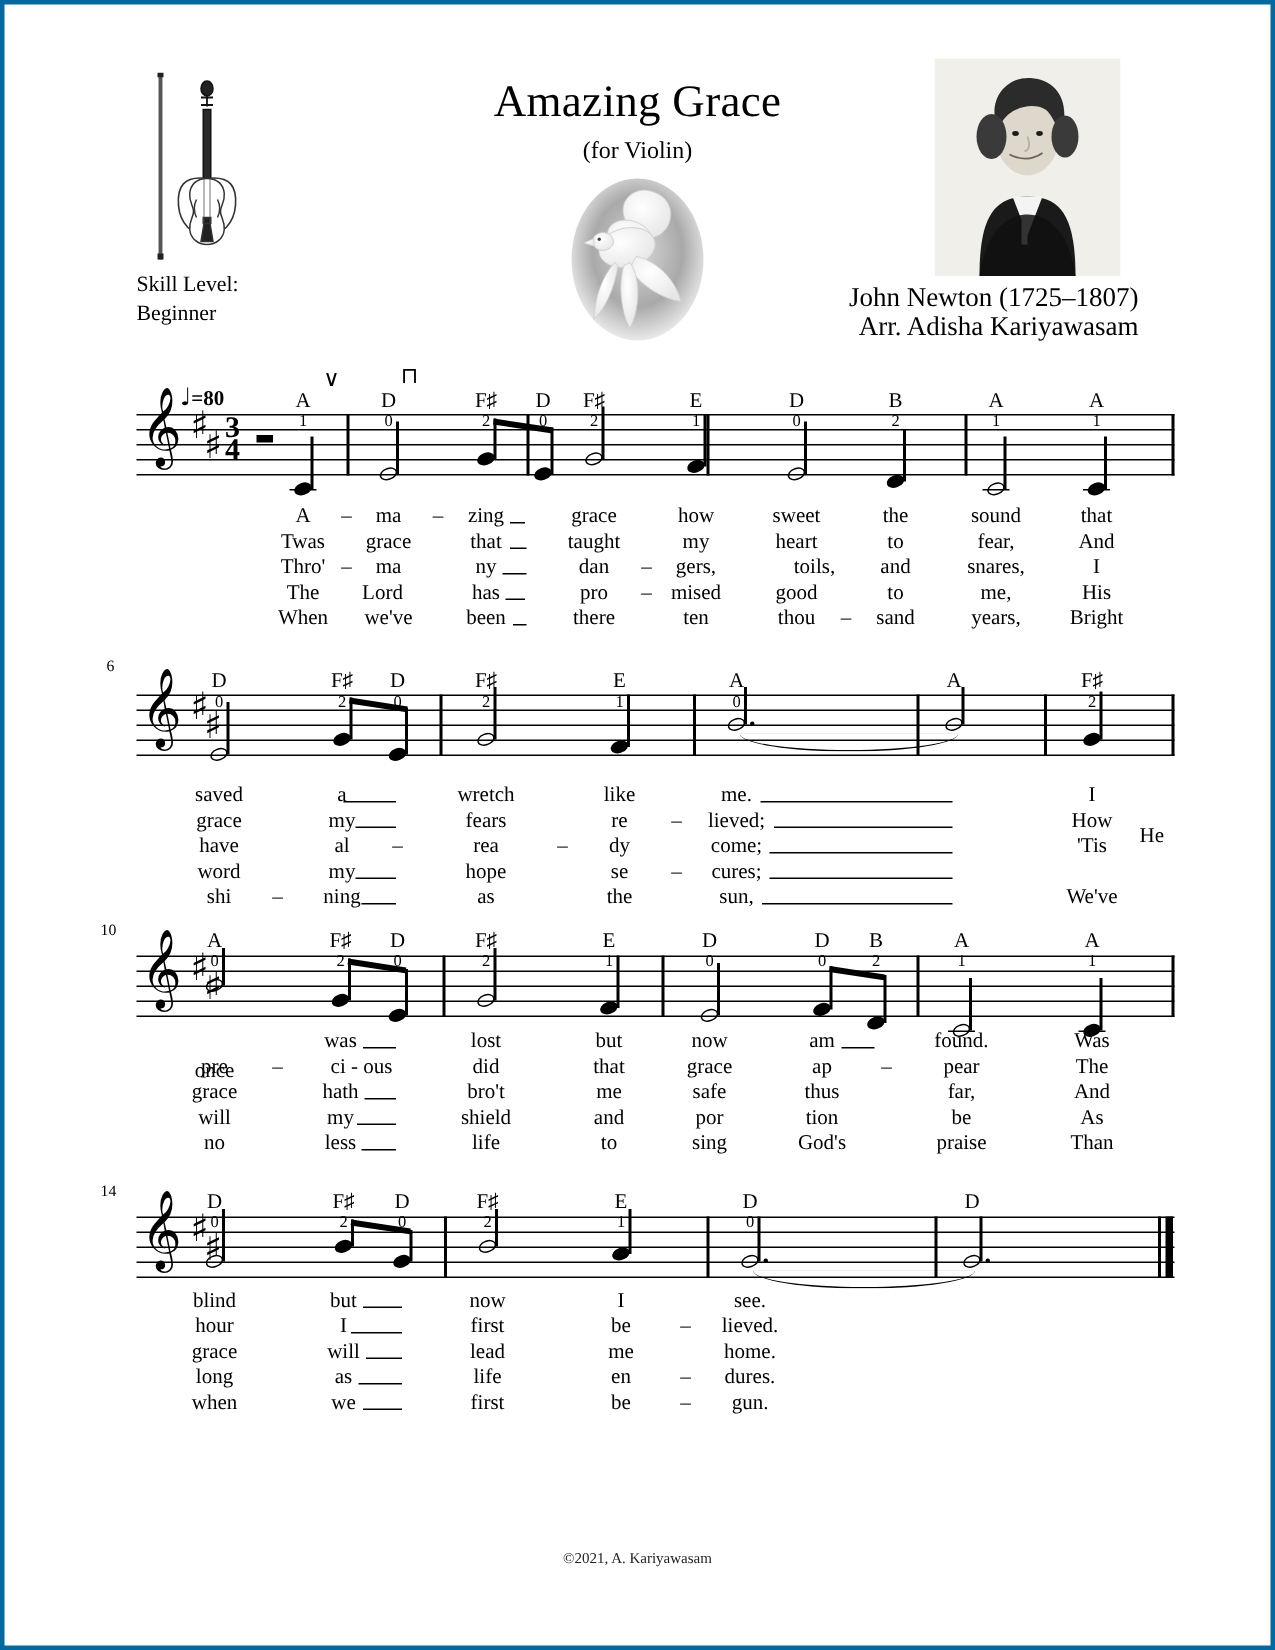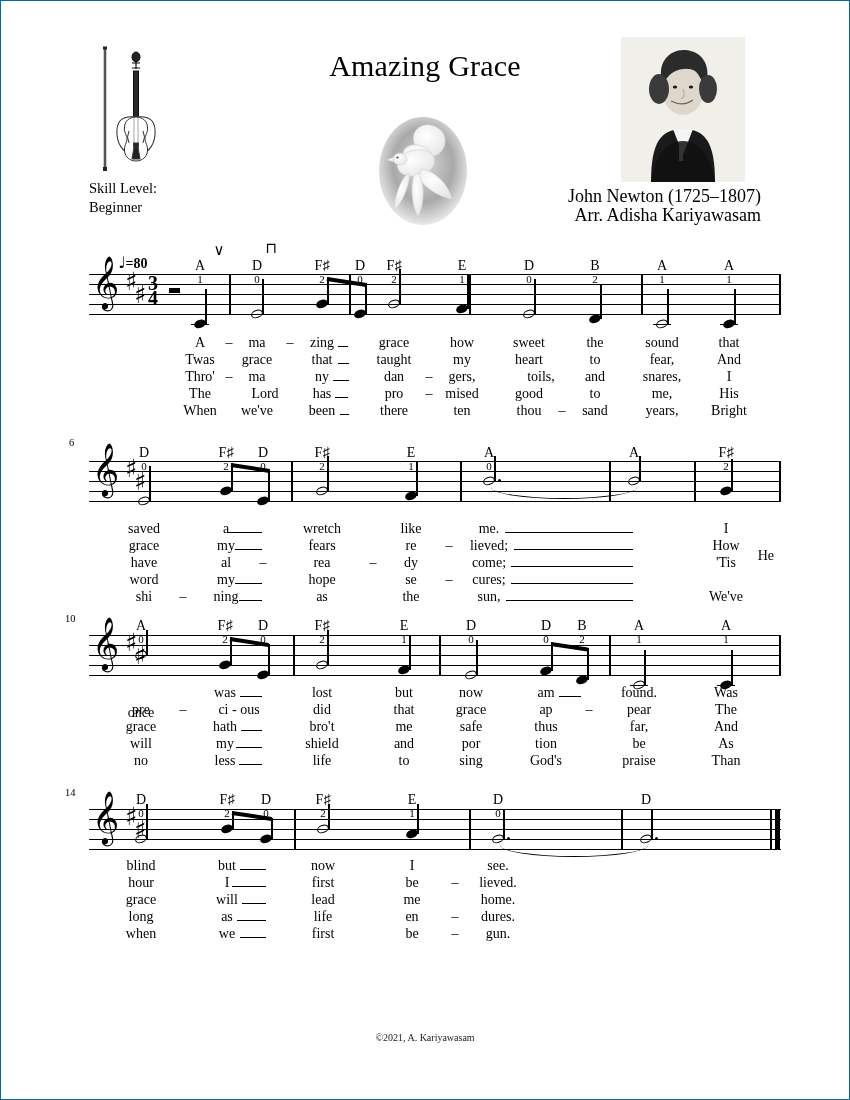--- a/index.html
+++ b/index.html
@@ -1,17 +1,17 @@
 <!DOCTYPE html>
 <html><head>
 <meta charset="utf-8">
 <style>
   html,body{margin:0;padding:0;background:#ffffff;}
   body{width:850px;height:1100px;font-family:"Liberation Serif",serif;color:#000;}
-  #page{position:relative;width:850px;height:1100px;background:#fff;box-sizing:border-box;border:1px solid #0369a1;overflow:hidden;}
+  #page{position:relative;width:850px;height:1100px;background:#fff;box-sizing:border-box;border:3px solid #0369a1;overflow:hidden;}
 
   
   .title{position:absolute;left:0;right:0;top:48px;text-align:center;font-size:30px;font-family:"Liberation Serif",serif;letter-spacing:.2px;}
   .subtitle{position:absolute;left:0;right:0;top:89px;text-align:center;font-size:16px;font-family:"Liberation Serif",serif;}
 
   .violin-img{position:absolute;left:95px;top:42px;width:70px;height:140px;}
   .skill{position:absolute;left:88px;top:178px;font-size:14.5px;line-height:19px;font-family:"Liberation Serif",serif;}
 
   .dove-img{position:absolute;left:363px;top:112px;width:118px;height:122px;}
   .newton-img{position:absolute;left:620px;top:36px;width:124px;height:145px;}
@@ -65,20 +65,21 @@
   .lyr{position:absolute;font-size:14px;text-align:center;width:96px;margin-left:-48px;white-space:nowrap;font-family:"Liberation Serif",serif;}
   .mel{position:absolute;border-bottom:1.3px solid #000;height:11px;}
   .hyph{position:absolute;font-size:14px;text-align:center;width:20px;margin-left:-10px;font-family:"Liberation Serif",serif;}
 </style>
 </head>
 <body>
 
 <div id="page">
 
   <div class="title">Amazing Grace</div>
+  <div class="subtitle">(for Violin)</div>
 
   <svg class="violin-img" viewBox="0 0 70 140">
     <g stroke="#333" fill="none" stroke-width="1">
       <line x1="9" y1="4" x2="9" y2="128" stroke="#555" stroke-width="2.6"></line>
       <line x1="7" y1="5" x2="11" y2="5" stroke="#222" stroke-width="3"></line>
       <line x1="7" y1="126" x2="11" y2="126" stroke="#222" stroke-width="4"></line>
       <path d="M40 16 v10 M36 20 h8 M36 25 h8" stroke="#111" stroke-width="1.2"></path>
       <ellipse cx="40" cy="14" rx="4" ry="5" fill="#222" stroke="#111"></ellipse>
       <rect x="37.5" y="28" width="5" height="46" fill="#2a2a2a" stroke="#111"></rect>
       <path d="M40 74 C24 72 20 80 21 92 C22 104 30 112 40 112 C50 112 58 104 59 92 C60 80 56 72 40 74 Z" fill="#fff" stroke="#333" stroke-width="1.1"></path>
@@ -263,21 +264,21 @@
     <div class="mel" style="left:332px;top:368px;width:16px;"></div>
     <div class="lyr" style="left:393px;top:368px;">dan</div>
     <div class="hyph" style="left:428px;top:368px;">–</div>
     <div class="lyr" style="left:461px;top:368px;">gers,</div>
     <div class="lyr" style="left:540px;top:368px;">toils,</div>
     <div class="lyr" style="left:594px;top:368px;">and</div>
     <div class="lyr" style="left:661px;top:368px;">snares,</div>
     <div class="lyr" style="left:728px;top:368px;">I</div>
 
     <div class="lyr" style="left:199px;top:385px;">The</div>
-    <div class="lyr" style="left:264px;top:385px;">Lord</div>
+    <div class="lyr" style="left:252px;top:385px;">Lord</div>
     <div class="lyr" style="left:321px;top:385px;">has</div>
     <div class="mel" style="left:334px;top:385px;width:13px;"></div>
     <div class="lyr" style="left:393px;top:385px;">pro</div>
     <div class="hyph" style="left:428px;top:385px;">–</div>
     <div class="lyr" style="left:461px;top:385px;">mised</div>
     <div class="lyr" style="left:528px;top:385px;">good</div>
     <div class="lyr" style="left:594px;top:385px;">to</div>
     <div class="lyr" style="left:661px;top:385px;">me,</div>
     <div class="lyr" style="left:728px;top:385px;">His</div>
 

